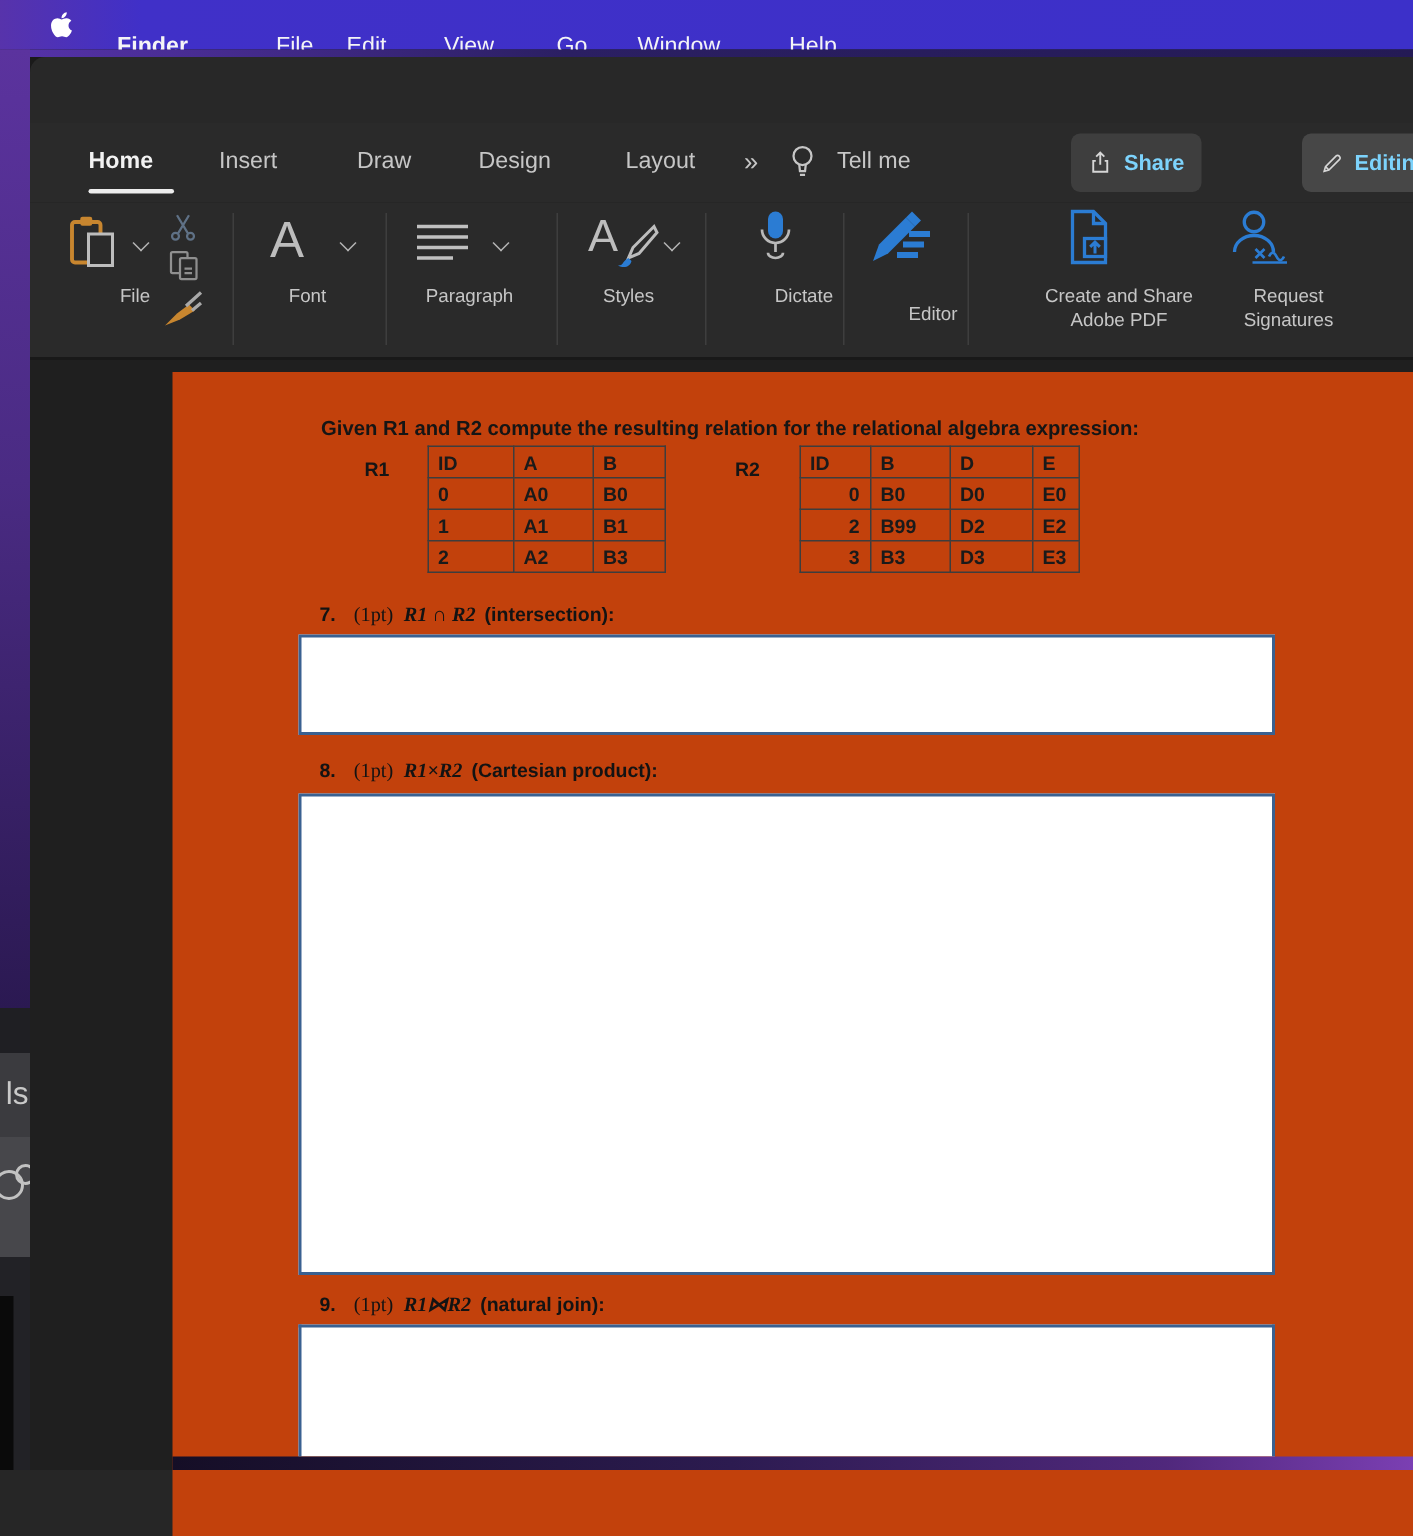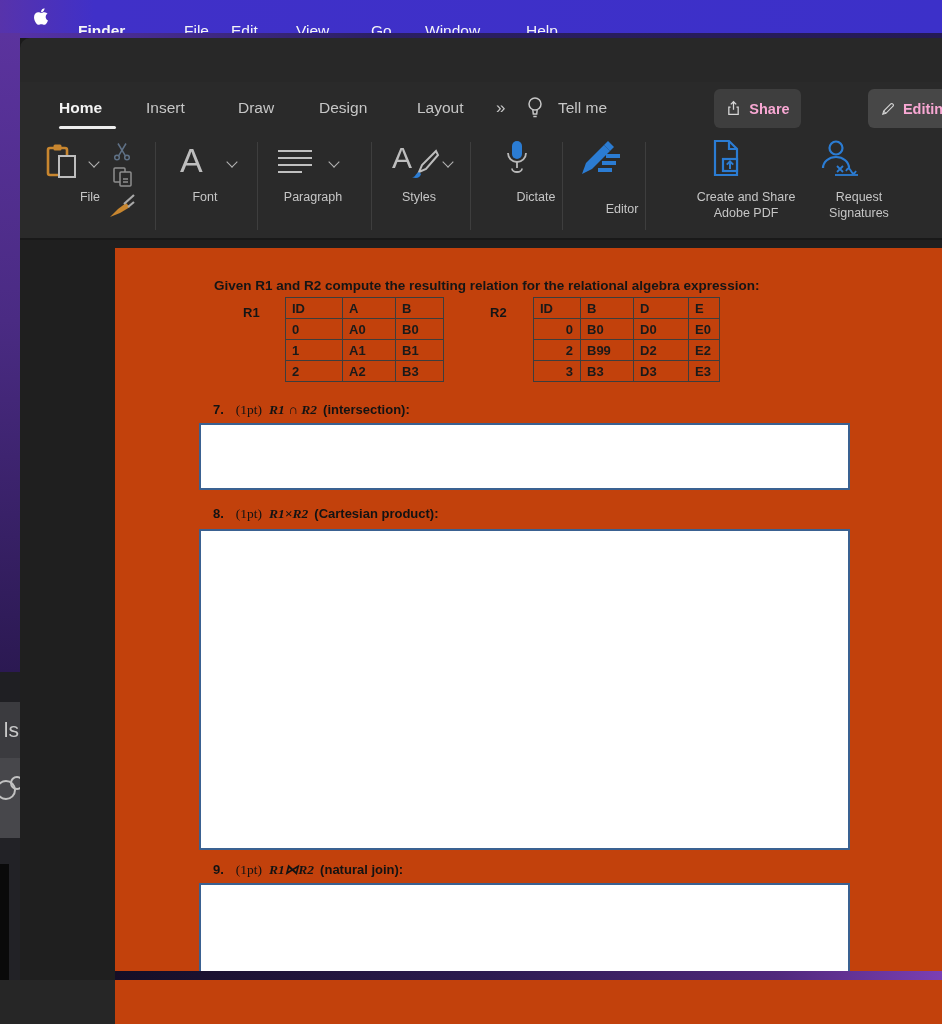--- a/index.html
+++ b/index.html
@@ -33,21 +33,21 @@
   .tbicon{position:absolute;top:50px;width:22px;height:21px;color:#d0d0d0;}
   .ellipsis{font-size:13px;letter-spacing:1.5px;color:#d0d0d0;font-weight:700;line-height:21px;}
   .chev{display:inline-block;width:6px;height:6px;border-right:1.6px solid #bdbdbd;border-bottom:1.6px solid #bdbdbd;transform:rotate(45deg);}
   .doctitle{left:574px;top:51px;font-size:15px;font-weight:700;color:#f5f5f5;}
 
   
   .tabsbar{left:20px;top:82px;width:922px;height:53px;background:#2a2a2a;text-align:center;}
   .tab{position:absolute;top:13px;height:26px;line-height:26px;font-size:15.5px;color:#c6c6c6;}
   .tab.active{color:#f2f2f2;font-weight:700;}
   .tab-underline{position:absolute;left:39px;top:44px;width:57px;height:3px;background:#ededed;border-radius:2px;}
-  .pillbtn{position:absolute;top:7px;height:39px;border-radius:6px;background:#3e3e3e;color:#f9a8d4;font-size:14.5px;font-weight:600;display:flex;align-items:center;justify-content:center;gap:7px;}
+  .pillbtn{position:absolute;top:7px;height:39px;border-radius:6px;background:#3e3e3e;color:#7dd3fc;font-size:14.5px;font-weight:600;display:flex;align-items:center;justify-content:center;gap:7px;}
 
   
   .toolbar{left:20px;top:135px;width:922px;height:105px;background:#2a2a2a;border-bottom:2px solid #191919;box-sizing:border-box;}
   .sep{position:absolute;top:7px;width:1px;height:88px;background:#3e3e3e;}
   .glabel{position:absolute;font-size:12.5px;color:#c6c6c6;text-align:center;width:120px;}
   .bigA{position:absolute;font-size:34px;color:#bdbdbd;font-weight:400;}
   .chev2{position:absolute;width:7px;height:7px;border-right:1.6px solid #b5b5b5;border-bottom:1.6px solid #b5b5b5;transform:rotate(45deg);}
 
   
   .docarea{left:20px;top:240px;width:922px;height:740px;background:#1f1f1f;}

